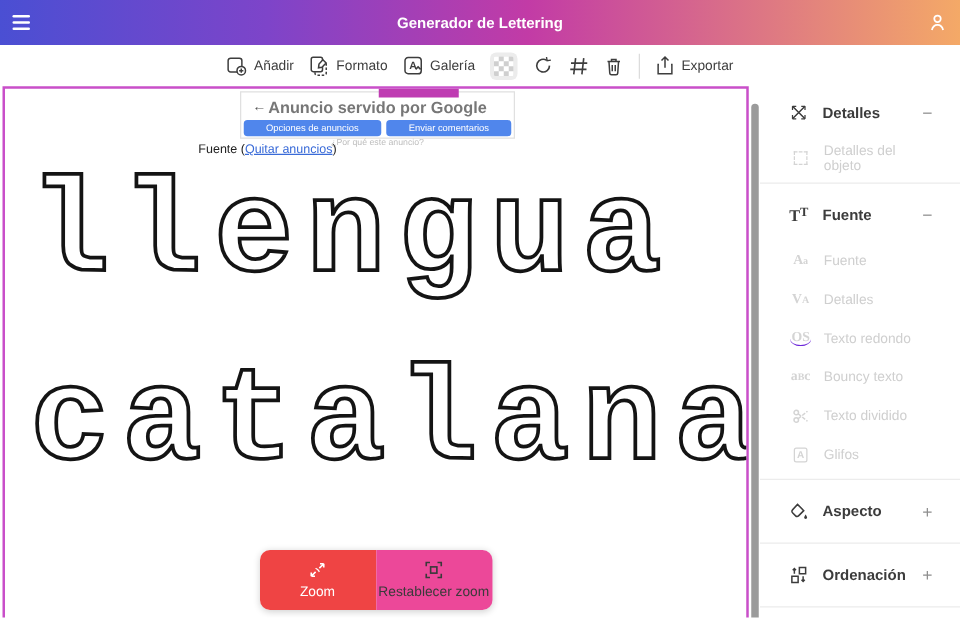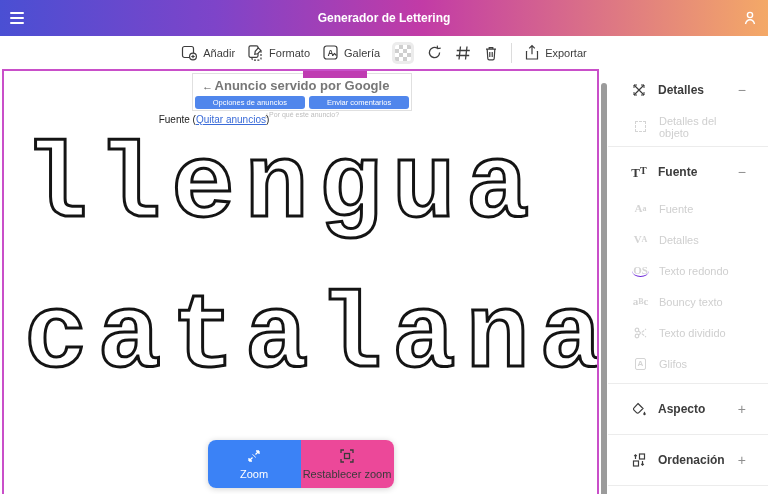--- a/index.html
+++ b/index.html
@@ -74,21 +74,21 @@
   
   .zoom-controls{
     position:absolute;left:50%;transform:translateX(-50%);bottom:10px;display:flex;
     border-radius:8px;box-shadow:0 1px 6px rgba(0,0,0,.18);z-index:4;
   }
   .zctl{
     width:93px;height:48px;border:none;cursor:pointer;display:flex;flex-direction:column;
     align-items:center;justify-content:center;gap:4px;font-size:11px;
     font-family:"Liberation Sans",sans-serif;
   }
-  .zoom-btn{ background:#3b82f6;color:#fff;border-radius:8px 0 0 8px; }
+  .zoom-btn{ background:#ef4444;color:#fff;border-radius:8px 0 0 8px; }
   .reset-btn{ background:#ec4899;color:#3a3a3a;border-radius:0 8px 8px 0; }
 
   
   .vscrollbar{ position:absolute;left:601px;top:14px;width:6px;height:417px;background:#9b9b9b;border-radius:3px;cursor:pointer; }
   .hscrollbar{ position:absolute;left:16px;bottom:1px;width:580px;height:5px;background:#b3b3b3;border-radius:3px;cursor:pointer; }
 
   
   .sidebar{ position:absolute;left:608px;top:0;width:160px;height:433px;background:#fff;overflow:hidden; }
   .section-header{
     display:flex;align-items:center;gap:10px;height:42px;padding:0 22px 0 22px;cursor:pointer;

